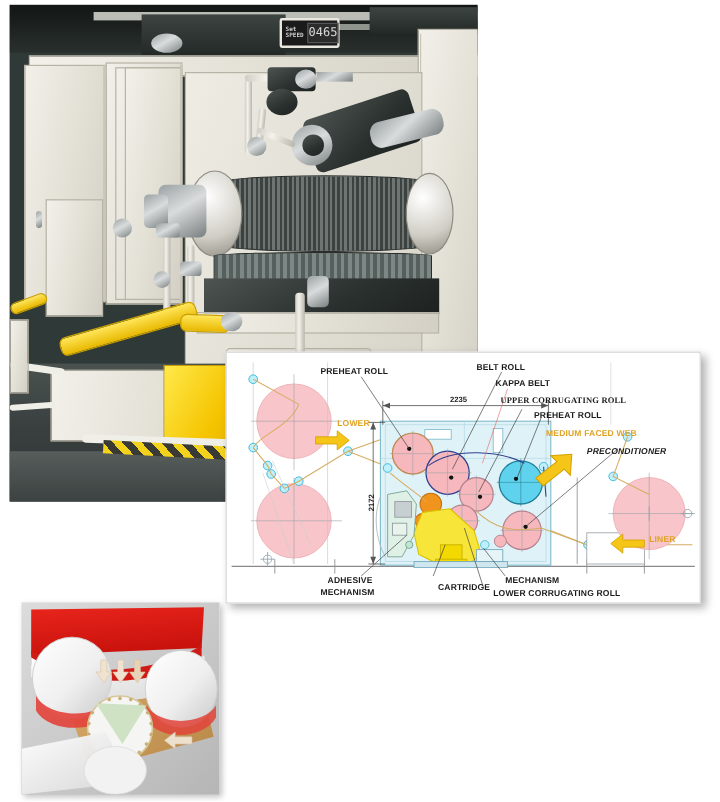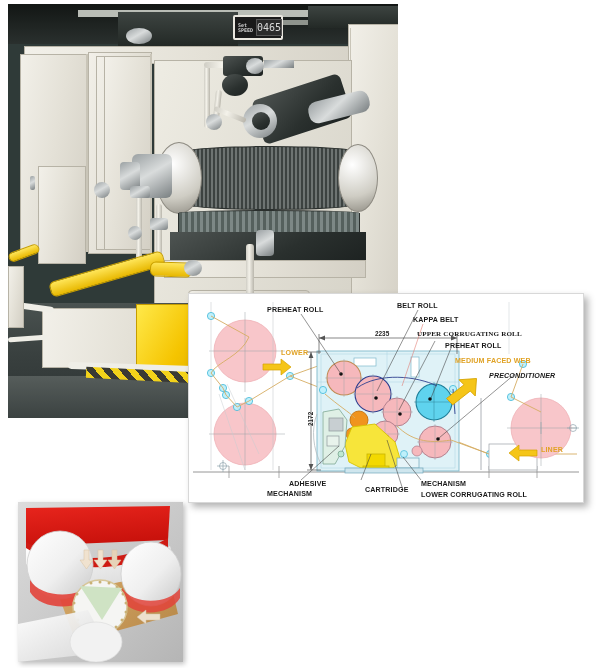--- a/index.html
+++ b/index.html
@@ -352,25 +352,25 @@
 
   <div class="dlabel" style="left:78px;top:12px;">PREHEAT ROLL</div>
   <div class="dlabel" style="left:208px;top:8px;">BELT ROLL</div>
   <div class="dlabel" style="left:224px;top:22px;">KAPPA BELT</div>
   <div class="dlabel" style="left:228px;top:36px;font-family:Liberation Serif, serif;">UPPER CORRUGATING ROLL</div>
   <div class="dlabel" style="left:256px;top:48px;">PREHEAT ROLL</div>
   <div class="dlabel amber" style="left:266px;top:63px;">MEDIUM FACED WEB</div>
   <div class="dlabel" style="left:300px;top:78px;font-style:italic;">PRECONDITIONER</div>
   <div class="dlabel amber" style="left:92px;top:55px;">LOWER</div>
   <div class="dlabel amber" style="left:352px;top:152px;">LINER</div>
-  <div class="dlabel" style="left:100px;top:186px;">ADHESIVE</div>
+  <div class="dlabel" style="left:84px;top:186px;">ADHESIVE</div>
   <div class="dlabel" style="left:78px;top:196px;">MECHANISM</div>
   <div class="dlabel" style="left:160px;top:192px;margin-left:16px;">CARTRIDGE</div>
   <div class="dlabel" style="left:232px;top:186px;">MECHANISM</div>
-  <div class="dlabel" style="left:232px;top:197px;text-align:center;">LOWER CORRUGATING ROLL</div>
+  <div class="dlabel" style="left:222px;top:197px;text-align:center;">LOWER CORRUGATING ROLL</div>
 
   <div class="dim" style="left:186px;top:36px;">2235</div>
   <div class="dim vert" style="left:118px;top:132px;">2172</div>
 </div>
 
 <div id="corrugation-illus">
   <svg width="165" height="160" viewBox="0 0 165 160">
     <defs>
       <linearGradient id="gBg" x1="0" y1="0" x2="1" y2="1">
         <stop offset="0%" stop-color="#dcdcdc"></stop>

